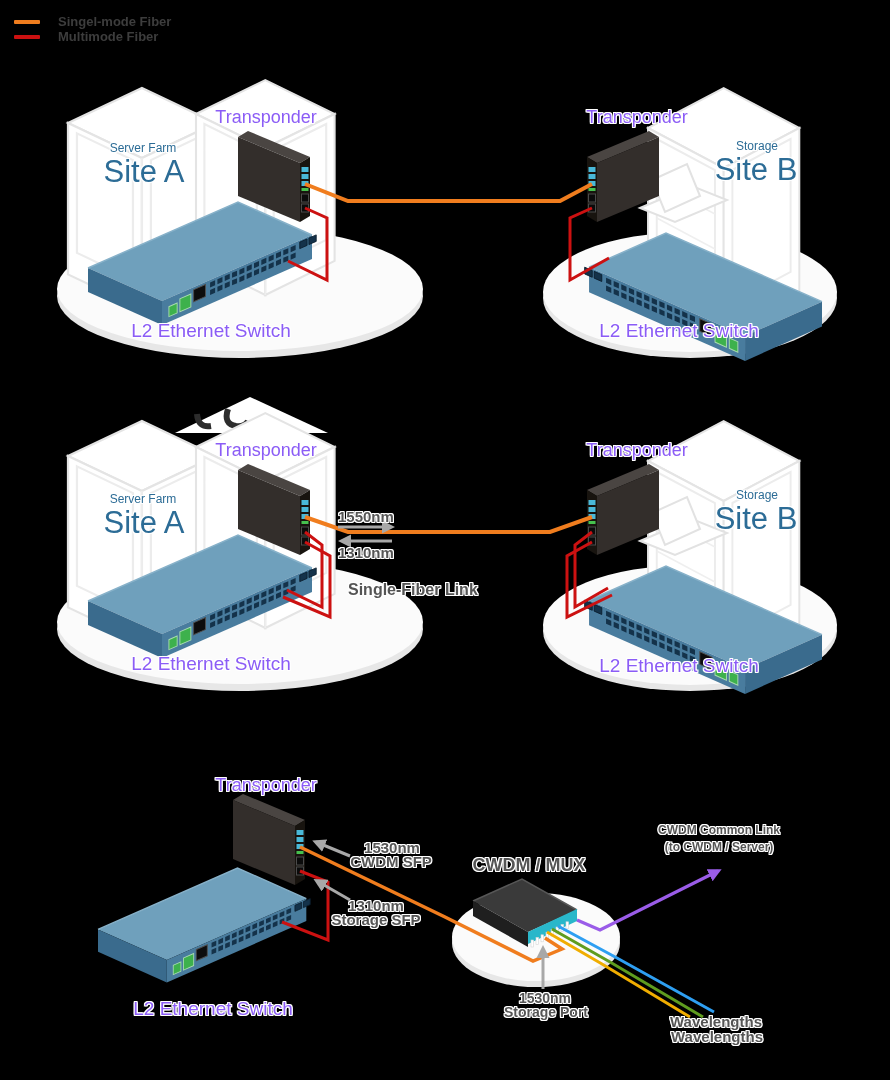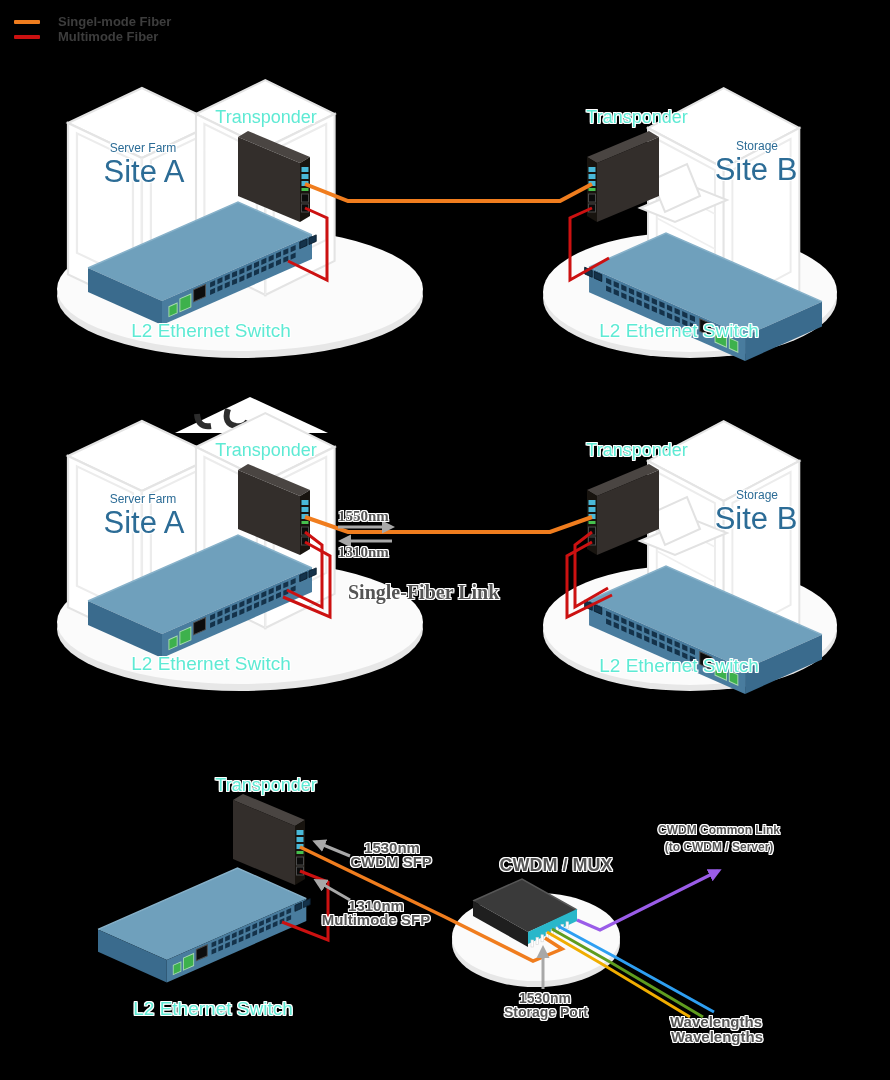--- a/index.html
+++ b/index.html
@@ -1,24 +1,24 @@
 <!DOCTYPE html>
 <html><head>
 <meta charset="utf-8">
 <style>
   html,body{margin:0;padding:0;background:#000;}
   .stage{position:relative;width:890px;height:1062px;background:#000;overflow:hidden;
          font-family:"Liberation Sans",sans-serif;}
   .stage svg{position:absolute;left:0;top:0;}
-  .lbl{position:absolute;white-space:nowrap;color:#5eead4;transform:translateX(-50%);
+  .lbl{position:absolute;white-space:nowrap;color:#8b5cf6;transform:translateX(-50%);
        text-shadow:-1px -1px 0 #fff,1px -1px 0 #fff,-1px 1px 0 #fff,1px 1px 0 #fff,
                    -1px 0 0 #fff,1px 0 0 #fff,0 -1px 0 #fff,0 1px 0 #fff;line-height:1.05;}
-  .lbl.la{transform:none;font-family:Liberation Serif, serif;}
+  .lbl.la{transform:none;}
   .site{color:#2C6C96;}
-  .b{font-weight:bold;color:#555;}.s14{font-size:14px}.s15{font-size:15px}.s16{font-size:20px}
+  .b{font-weight:bold;color:#555;}.s14{font-size:14px}.s15{font-size:15px}.s16{font-size:16px}
   .s17{font-size:12px}.s18{font-size:18px}.s19{font-size:19px}.s31{font-size:31px}
   .legend-row{position:absolute;left:14px;display:flex;align-items:center;}
   .legend-sw{width:26px;height:4px;margin-right:18px;border-radius:1px;}
   .sw-orange{background:#F07D1E;}
   .sw-red{background:#CC1111;}
   .legend-txt{font-size:13px;font-weight:bold;color:#3D3D3D;white-space:nowrap;}
 </style>
 </head>
 <body>
 
@@ -252,22 +252,22 @@
 <div class="lbl s19" style="left:679px;top:656px">L2 Ethernet Switch</div>
 <div class="lbl la s15 b" style="left:338px;top:509px">1550nm</div>
 <div class="lbl la s15 b" style="left:338px;top:545px">1310nm</div>
 <div class="lbl la s16 b" style="left:348px;top:582px">Single-Fiber Link</div>
 
 <div class="lbl s18" style="left:266px;top:776px">Transponder</div>
 <div class="lbl s19" style="left:213px;top:999px">L2 Ethernet Switch</div>
 <div class="lbl s15 b" style="left:392px;top:840px">1530nm</div>
 <div class="lbl s15 b" style="left:391px;top:854px">CWDM SFP</div>
 <div class="lbl s15 b" style="left:376px;top:898px">1310nm</div>
-<div class="lbl s15 b" style="left:376px;top:912px">Multimode SFP</div>
-<div class="lbl s18 b" style="left:556px;top:856px">CWDM / MUX</div>
+<div class="lbl s15 b" style="left:376px;top:912px">Storage SFP</div>
+<div class="lbl s18 b" style="left:529px;top:856px">CWDM / MUX</div>
 <div class="lbl s17 b" style="left:719px;top:824px">CWDM Common Link</div>
 <div class="lbl s17 b" style="left:719px;top:841px">(to CWDM / Server)</div>
 <div class="lbl s14 b" style="left:545px;top:991px">1530nm</div>
 <div class="lbl s14 b" style="left:546px;top:1005px">Storage Port</div>
 <div class="lbl s15 b" style="left:716px;top:1014px">Wavelengths</div>
 <div class="lbl s15 b" style="left:717px;top:1029px">Wavelengths</div>
 
 </div>
 
 </body></html>

